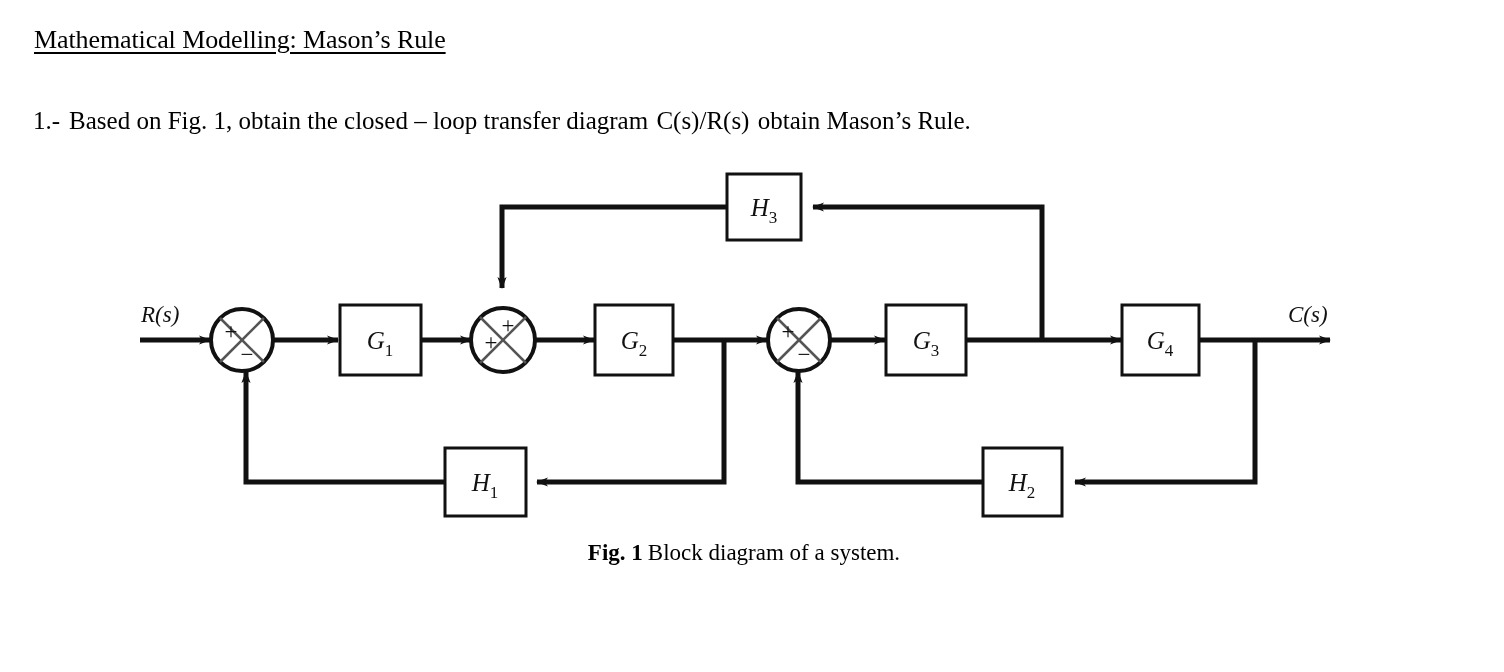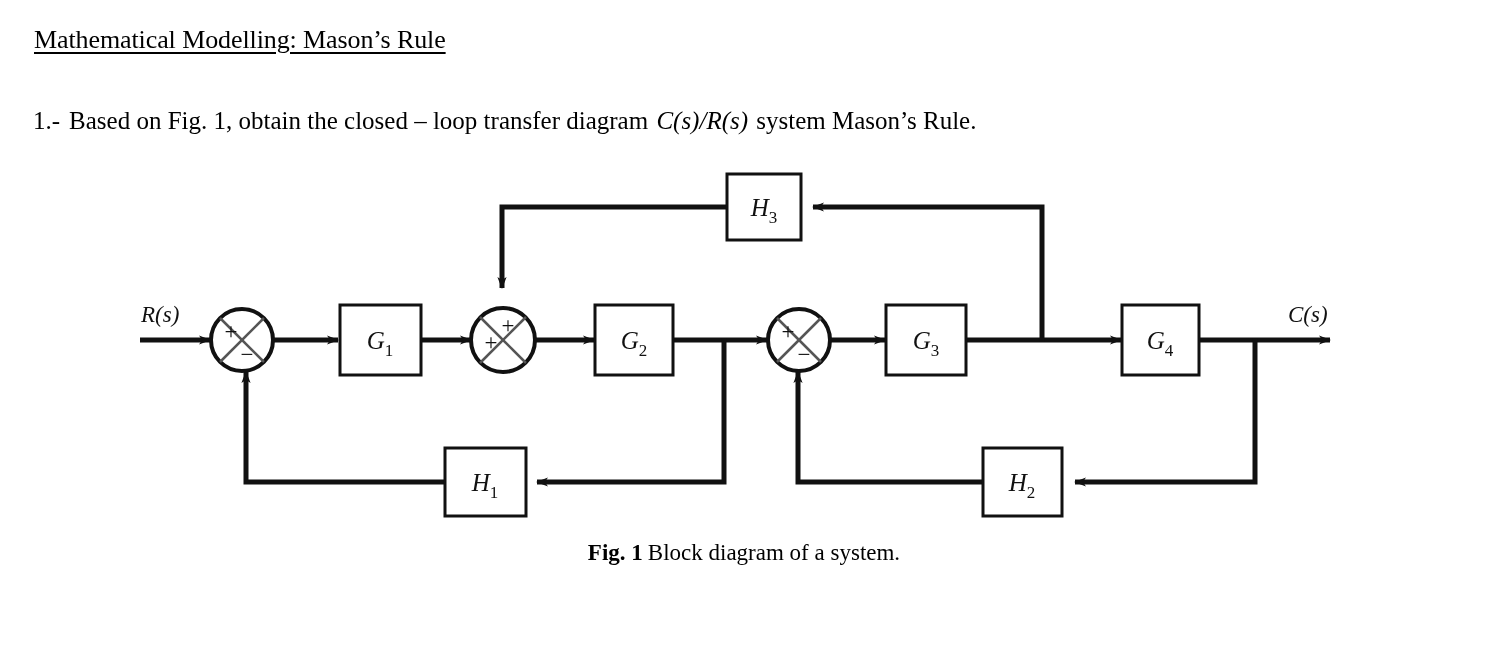--- a/index.html
+++ b/index.html
@@ -40,21 +40,20 @@
     position: absolute;
     left: 33px;
     top: 106px;
     font-size: 25px;
     white-space: nowrap;
     line-height: 1.2;
   }
   #problem .num { margin-right: 9px; }
   #problem .math {
     font-family: "Liberation Serif", "DejaVu Serif", serif;
-    font-style: italic;
     font-size: 25px;
     padding: 0 2px;
   }
 
   
   #figure-wrap {
     position: absolute;
     left: 0;
     top: 150px;
     width: 1504px;
@@ -105,21 +104,21 @@
 </head>
 <body>
 
 <div id="page">
 
   <div id="heading">Mathematical Modelling: Mason’s Rule</div>
 
   <div id="problem">
     <span class="num">1.-</span><span>Based on Fig. 1, obtain the closed – loop transfer diagram</span>
     <span class="math">C(s)/R(s)</span>
-    <span>system Mason’s Rule.</span>
+    <span>obtain Mason’s Rule.</span>
   </div>
 
   <div id="figure-wrap">
     <svg id="diagram-svg" width="1504" height="400" viewBox="0 0 1504 400" xmlns="http://www.w3.org/2000/svg">
 
       <defs>
         <marker id="ah" viewBox="0 0 12 10" refX="11" refY="5" markerWidth="12" markerHeight="10" orient="auto-start-reverse" markerUnits="userSpaceOnUse">
           <path d="M0,0.4 L12,5 L0,9.6 L3.1,5 Z" fill="#111111"></path>
         </marker>
       </defs>

